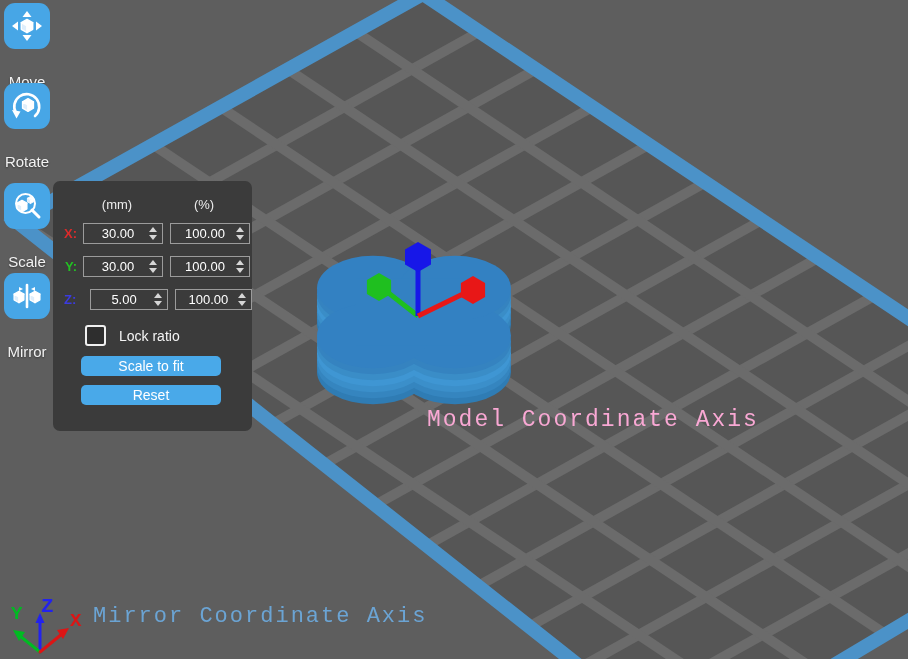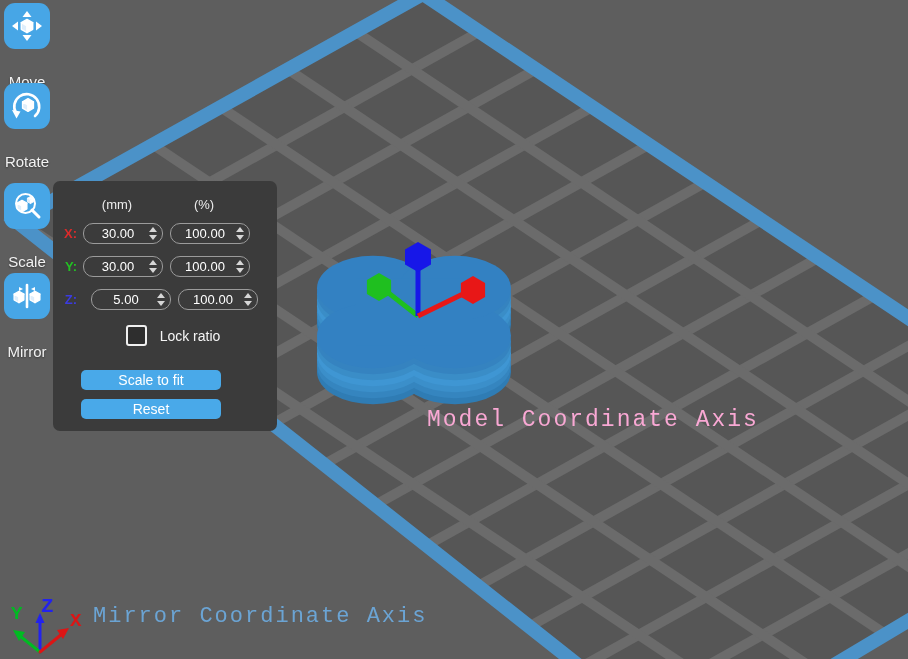--- a/index.html
+++ b/index.html
@@ -8,47 +8,47 @@
   #stage{position:absolute;inset:0;width:908px;height:659px;}
 
   
   .toolbar{position:absolute;left:2px;top:0;width:50px;z-index:5;}
   .tool{position:absolute;left:0;width:50px;text-align:center;}
   .tool-btn{width:46px;height:46px;margin:0 auto;border-radius:11px;background:#47a6e6;
             display:flex;align-items:center;justify-content:center;cursor:pointer;}
   .tool-label{margin-top:24px;color:#f2f2f2;font-size:15px;text-shadow:0 1px 2px rgba(0,0,0,.45);}
 
   
-  .panel{position:absolute;left:53px;top:181px;width:224px;height:250px;z-index:6;
+  .panel{position:absolute;left:53px;top:181px;width:199px;height:250px;z-index:6;
          background:#3b3b3b;border-radius:7px;color:#eee;}
   .panel-head{display:flex;margin:16px 0 0 24px;font-size:13px;color:#ececec;}
   .panel-head span{width:80px;text-align:center;}
   .panel-head span+span{margin-left:7px;}
   .axis-row{display:flex;align-items:center;margin:10px 0 0 6px;height:23px;}
   .axis-lab{width:18px;text-align:right;font-size:13px;font-weight:bold;margin-right:0;}
   .axis-x{color:#d92b2b;} .axis-y{color:#23bf23;} .axis-z{color:#3b3bdf;}
   .spin{position:relative;width:80px;height:21px;margin-left:0;}
   .axis-row .spin{margin-left:0;}
   .axis-row .spin+.spin{margin-left:7px;}
   .spin input{width:100%;height:100%;box-sizing:border-box;background:#3b3b3b;border:1px solid #9b9b9b;
-              border-radius:10px;color:#fff;font-size:13px;text-align:center;padding:0 14px 1px 4px;
+              border-radius:0;color:#fff;font-size:13px;text-align:center;padding:0 14px 1px 4px;
               font-family:"Liberation Sans",sans-serif;outline:none;}
   .spin .arrows{position:absolute;right:6px;top:0;height:100%;display:flex;flex-direction:column;
                 justify-content:center;gap:3px;cursor:pointer;}
   .arr-up{width:0;height:0;border-left:4px solid transparent;border-right:4px solid transparent;
           border-bottom:5px solid #d6d6d6;}
   .arr-dn{width:0;height:0;border-left:4px solid transparent;border-right:4px solid transparent;
           border-top:5px solid #d6d6d6;}
-  .lock-row{display:flex;align-items:center;margin:14px 16px 0 32px;justify-content:center;}
+  .lock-row{display:flex;align-items:center;margin:14px 16px 0 32px;}
   .checkbox{width:17px;height:17px;border:2px solid #f0f0f0;border-radius:3px;background:#2e2e2e;cursor:pointer;}
   .lock-lab{margin-left:13px;font-size:14px;color:#f5f5f5;}
   .panel-btn{display:block;width:140px;height:20px;margin:9px 0 0 28px;background:#49a9e9;border:none;
              border-radius:5px;color:#fff;font-size:14px;line-height:20px;text-align:center;cursor:pointer;
              font-family:"Liberation Sans",sans-serif;padding:0;}
-  .panel-btn:first-of-type{margin-top:24px;}
+  .panel-btn:first-of-type{margin-top:10px;}
 
   
   .vp-text{position:absolute;font-family:"Liberation Mono","DejaVu Sans Mono",monospace;
            letter-spacing:2px;white-space:nowrap;z-index:3;}
   .model-axis-text{left:427px;top:407px;font-size:23px;color:#f9a8d4;}
   .global-axis-text{left:93px;top:604px;font-size:22px;color:#6ba4d4;}
   .gizmo-lab{position:absolute;z-index:4;font-family:"Liberation Mono","DejaVu Sans Mono",monospace;
              font-weight:bold;font-size:19px;}
   .giz-x{left:70px;top:610px;color:#dd1515;}
   .giz-y{left:11px;top:603px;color:#00bb22;}

